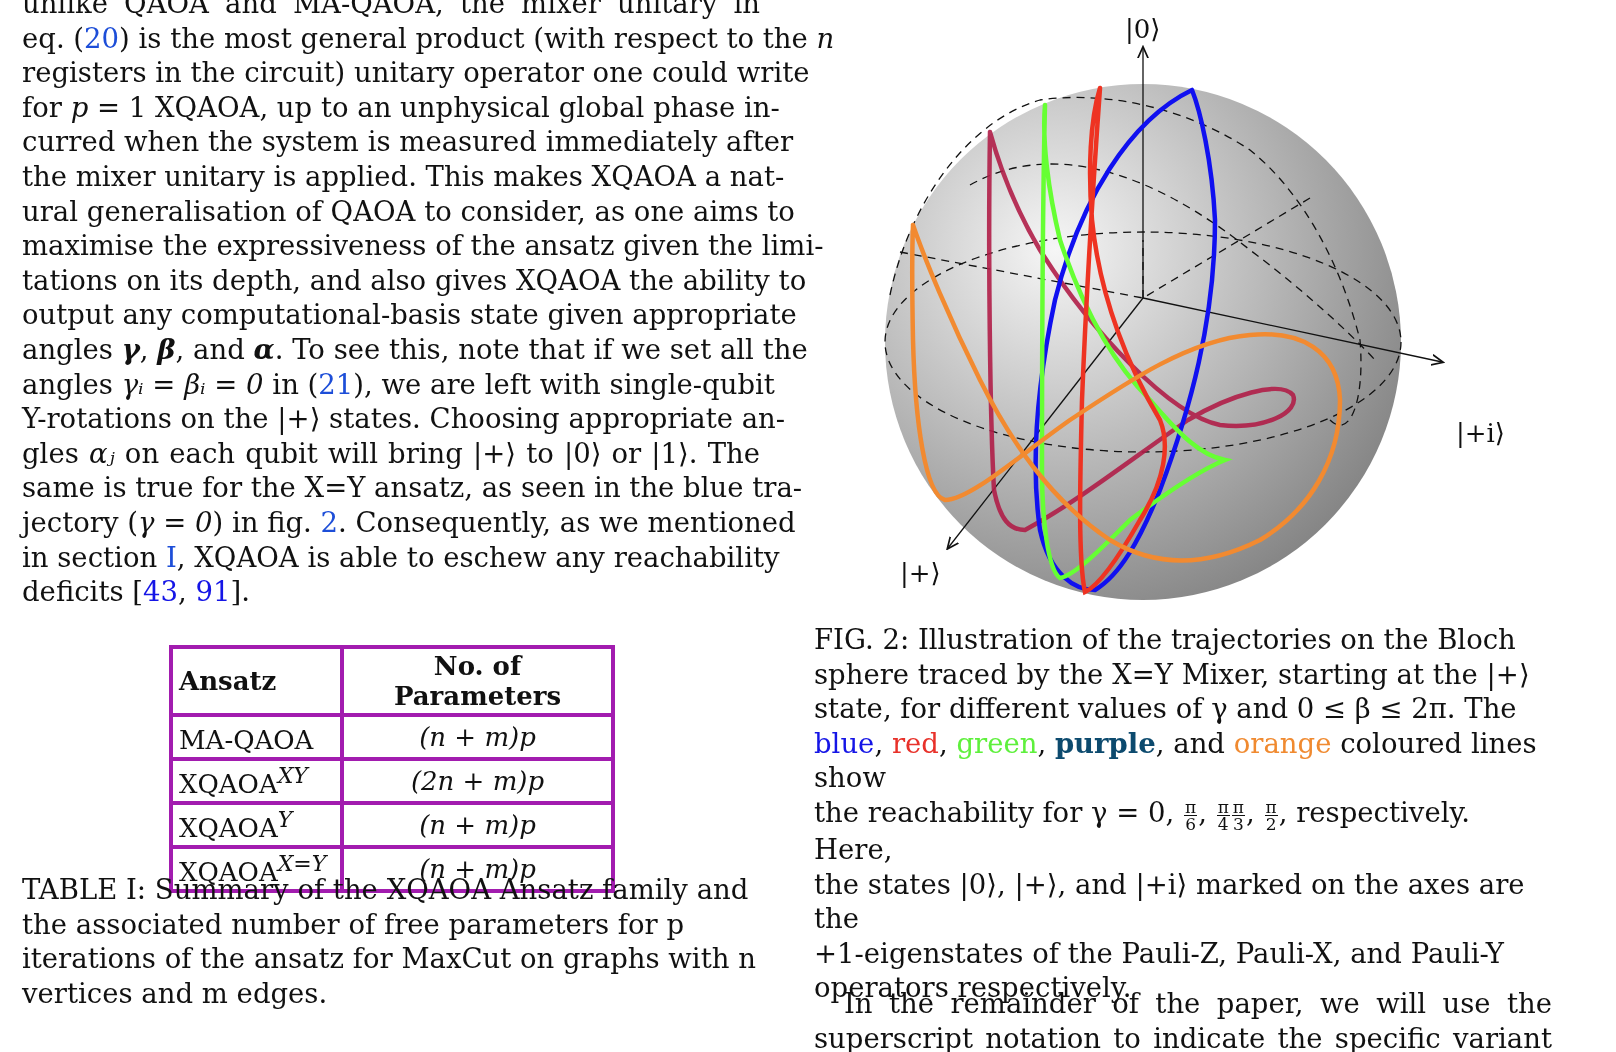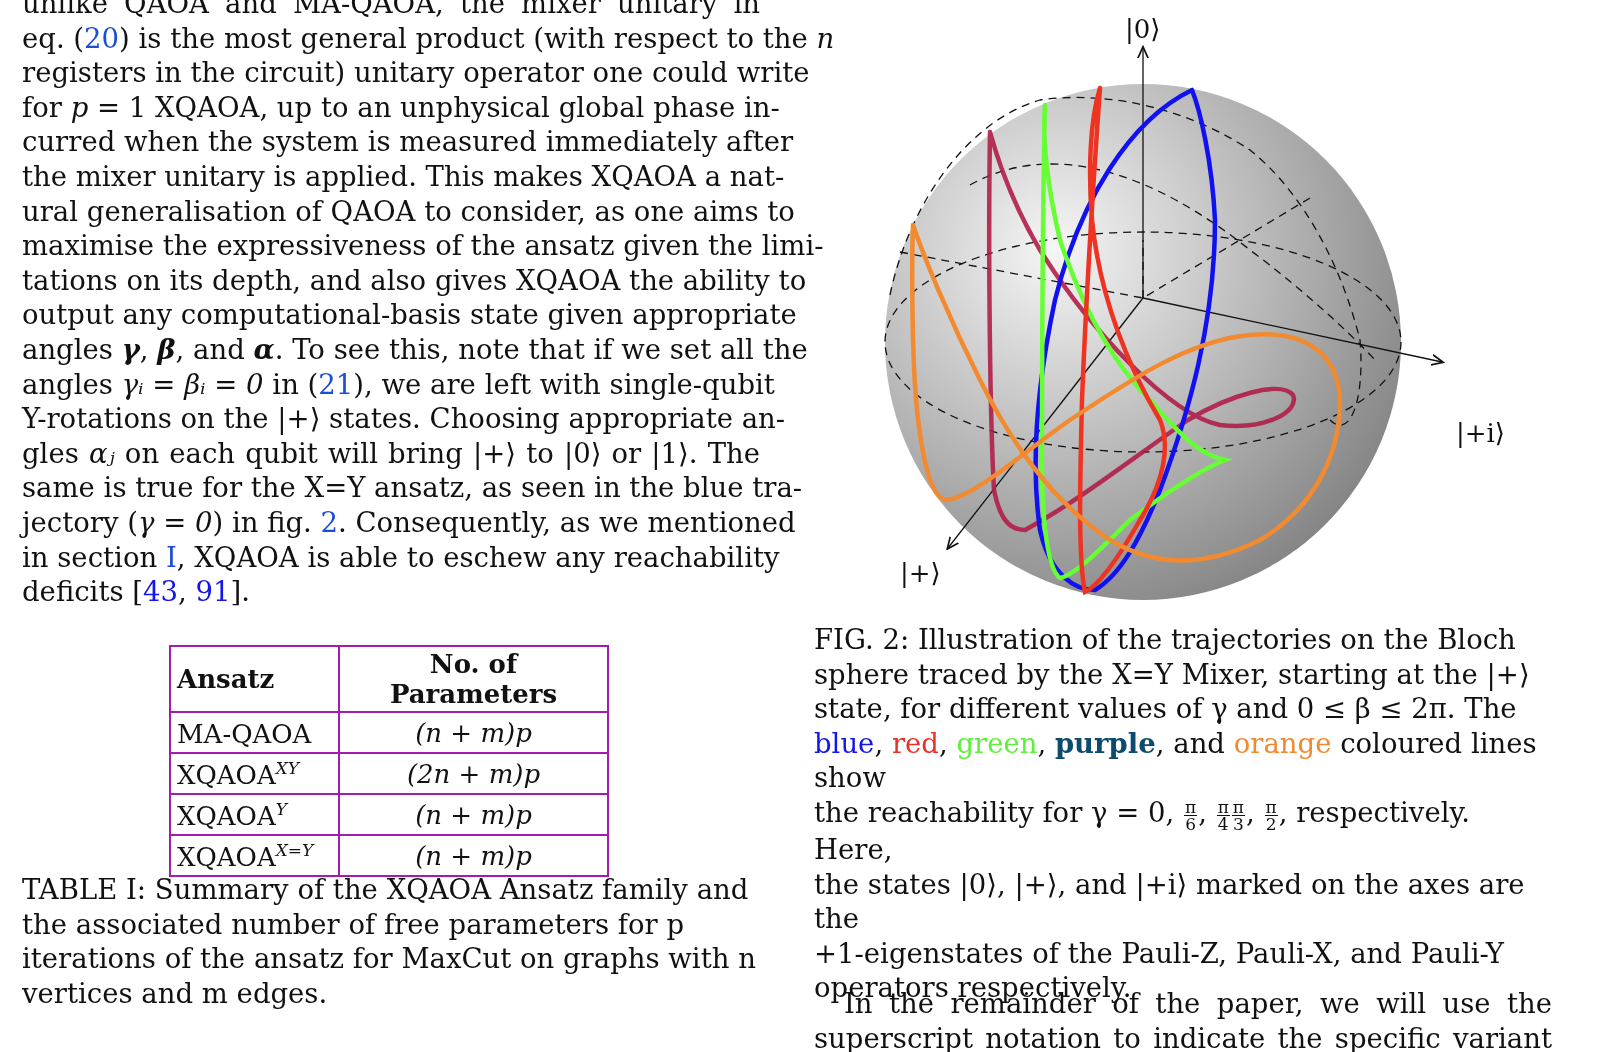--- a/index.html
+++ b/index.html
@@ -8,26 +8,26 @@
   .col-left { position:absolute; left:22px; top:-14px; width:738px; }
   .para { font-size:27.5px; line-height:34.6px; text-align:justify; margin:0; }
   .line { display:block; white-space:nowrap; text-align-last:justify; text-align:justify; }
   .line.last { text-align-last:left; }
   .ref-red { color:#1d4ed8; }
   .ref-blue { color:#1515e6; }
   .bold-math { font-weight:bold; font-style:italic; }
   .it { font-style:italic; }
   table.summary { position:absolute; left:169px; top:645px; border-collapse:collapse;
          font-size:26px; }
-  table.summary td, table.summary th { border:2px solid #a21caf; padding:2px 6px; height:35px; }
+  table.summary td, table.summary th { border:4px solid #a21caf; padding:2px 6px; height:35px; }
   table.summary th { font-weight:bold; text-align:left; }
   table.summary th.c2 { text-align:center;margin-left:32px; }
   table.summary td.c1 { width:155px; text-align:left; }
   table.summary td.c2 { width:255px; text-align:center; font-style:italic;border-radius:13px; }
-  sup { font-size:17px; font-style:italic; vertical-align:10px; }
+  sup { font-size:22px; font-style:italic; vertical-align:10px; }
   .caption-left { position:absolute; left:22px; top:872px; width:740px; font-size:27.5px; line-height:34.6px; }
   .fig { position:absolute; left:870px; top:0; width:660px; height:610px; }
   .fig-caption { position:absolute; left:814px; top:622px; width:740px; font-size:27.5px; line-height:34.6px; }
   .c-blue { color:#1515e6; } .c-red{ color:#e8312a; } .c-green{ color:#5ef03c; }
   .c-purple{ color:#0c4a6e;font-weight:bold; } .c-orange{ color:#f08a30; }
   .frac { display:inline-block; vertical-align:-8px; text-align:center; font-size:17px; line-height:16px; margin:0 1px; }
   .frac span { display:block; }
   .frac .num { border-bottom:1px solid #111; padding:0 1px; }
   .para-right { position:absolute; left:814px; top:986px; width:738px; font-size:27.5px; line-height:34.6px; }
   .label-svg { font-family:"DejaVu Serif", serif; font-size:26px; fill:#111; }

